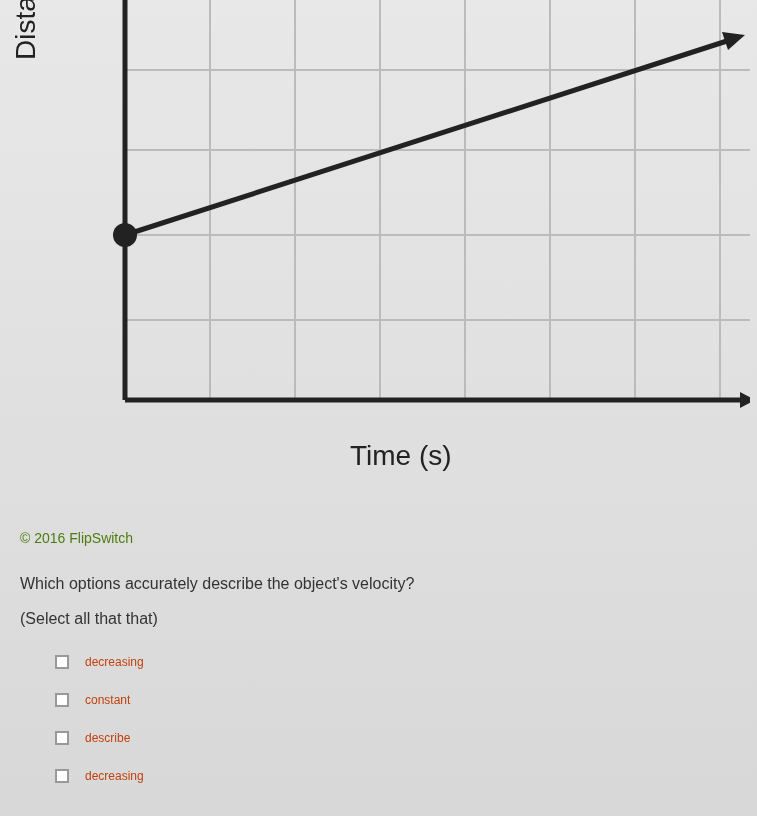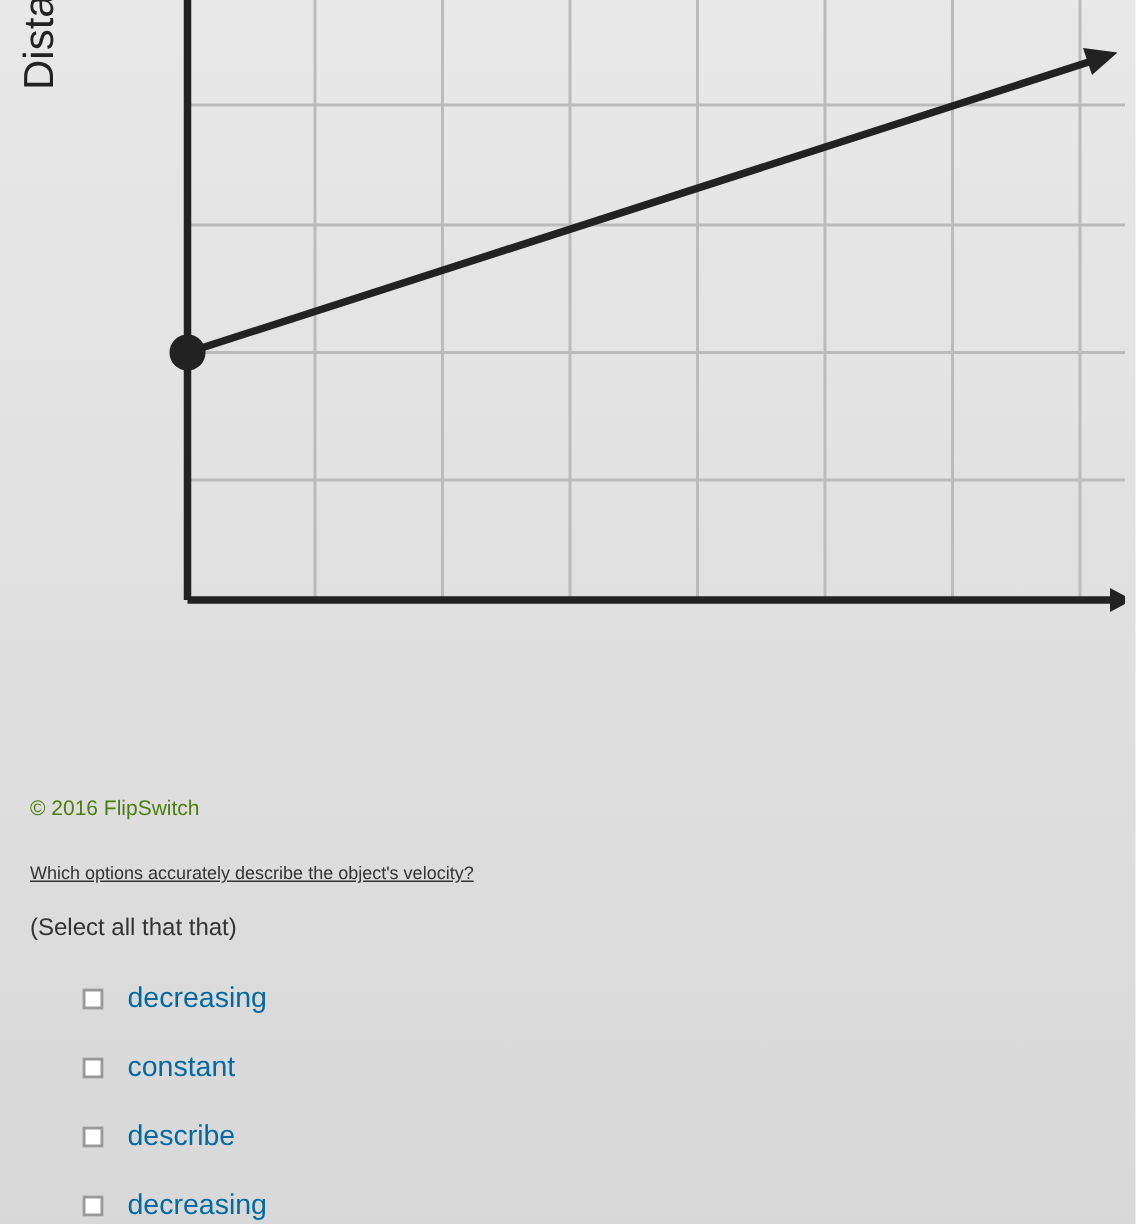--- a/index.html
+++ b/index.html
@@ -46,23 +46,22 @@
       position: absolute;
       left: 20px;
       top: 530px;
       font-size: 14px;
       color: #4d7c0f;
     }
     .question {
       position: absolute;
       left: 20px;
       top: 575px;
-      font-size: 12px;
+      font-size: 16px;
       color: #333;
-      text-decoration: underline;
     }
     .instruction {
       position: absolute;
       left: 20px;
       top: 610px;
       font-size: 16px;
       color: #333;
     }
     .options {
       position: absolute;
@@ -76,22 +75,22 @@
     }
     .checkbox {
       width: 14px;
       height: 14px;
       border: 2px solid #999;
       background: #fff;
       margin-right: 16px;
       flex-shrink: 0;
     }
     .option-label {
-      font-size: 19px;
-      color: #0369a1;
+      font-size: 12px;
+      color: #c2410c;
     }
   </style>
 </head>
 <body>
 
 <div class="chart-area">
   <div class="y-axis-label">Distance (m)</div>
 
   <svg class="plot-svg" width="700" height="420">
 
@@ -114,20 +113,21 @@
 
     <polygon points="690,392 690,408 705,400" fill="#222"></polygon>
 
     <line x1="75" y1="235" x2="680" y2="40" stroke="#222" stroke-width="5"></line>
 
     <polygon points="672,32 678,50 695,35" fill="#222"></polygon>
 
     <circle cx="75" cy="235" r="12" fill="#222"></circle>
   </svg>
 
+  <div class="x-axis-label">Time (s)</div>
 </div>
 
 <div class="copyright">© 2016 FlipSwitch</div>
 
 <div class="question">Which options accurately describe the object's velocity?</div>
 
 <div class="instruction">(Select all that that)</div>
 
 <div class="options">
   <div class="option-row">

